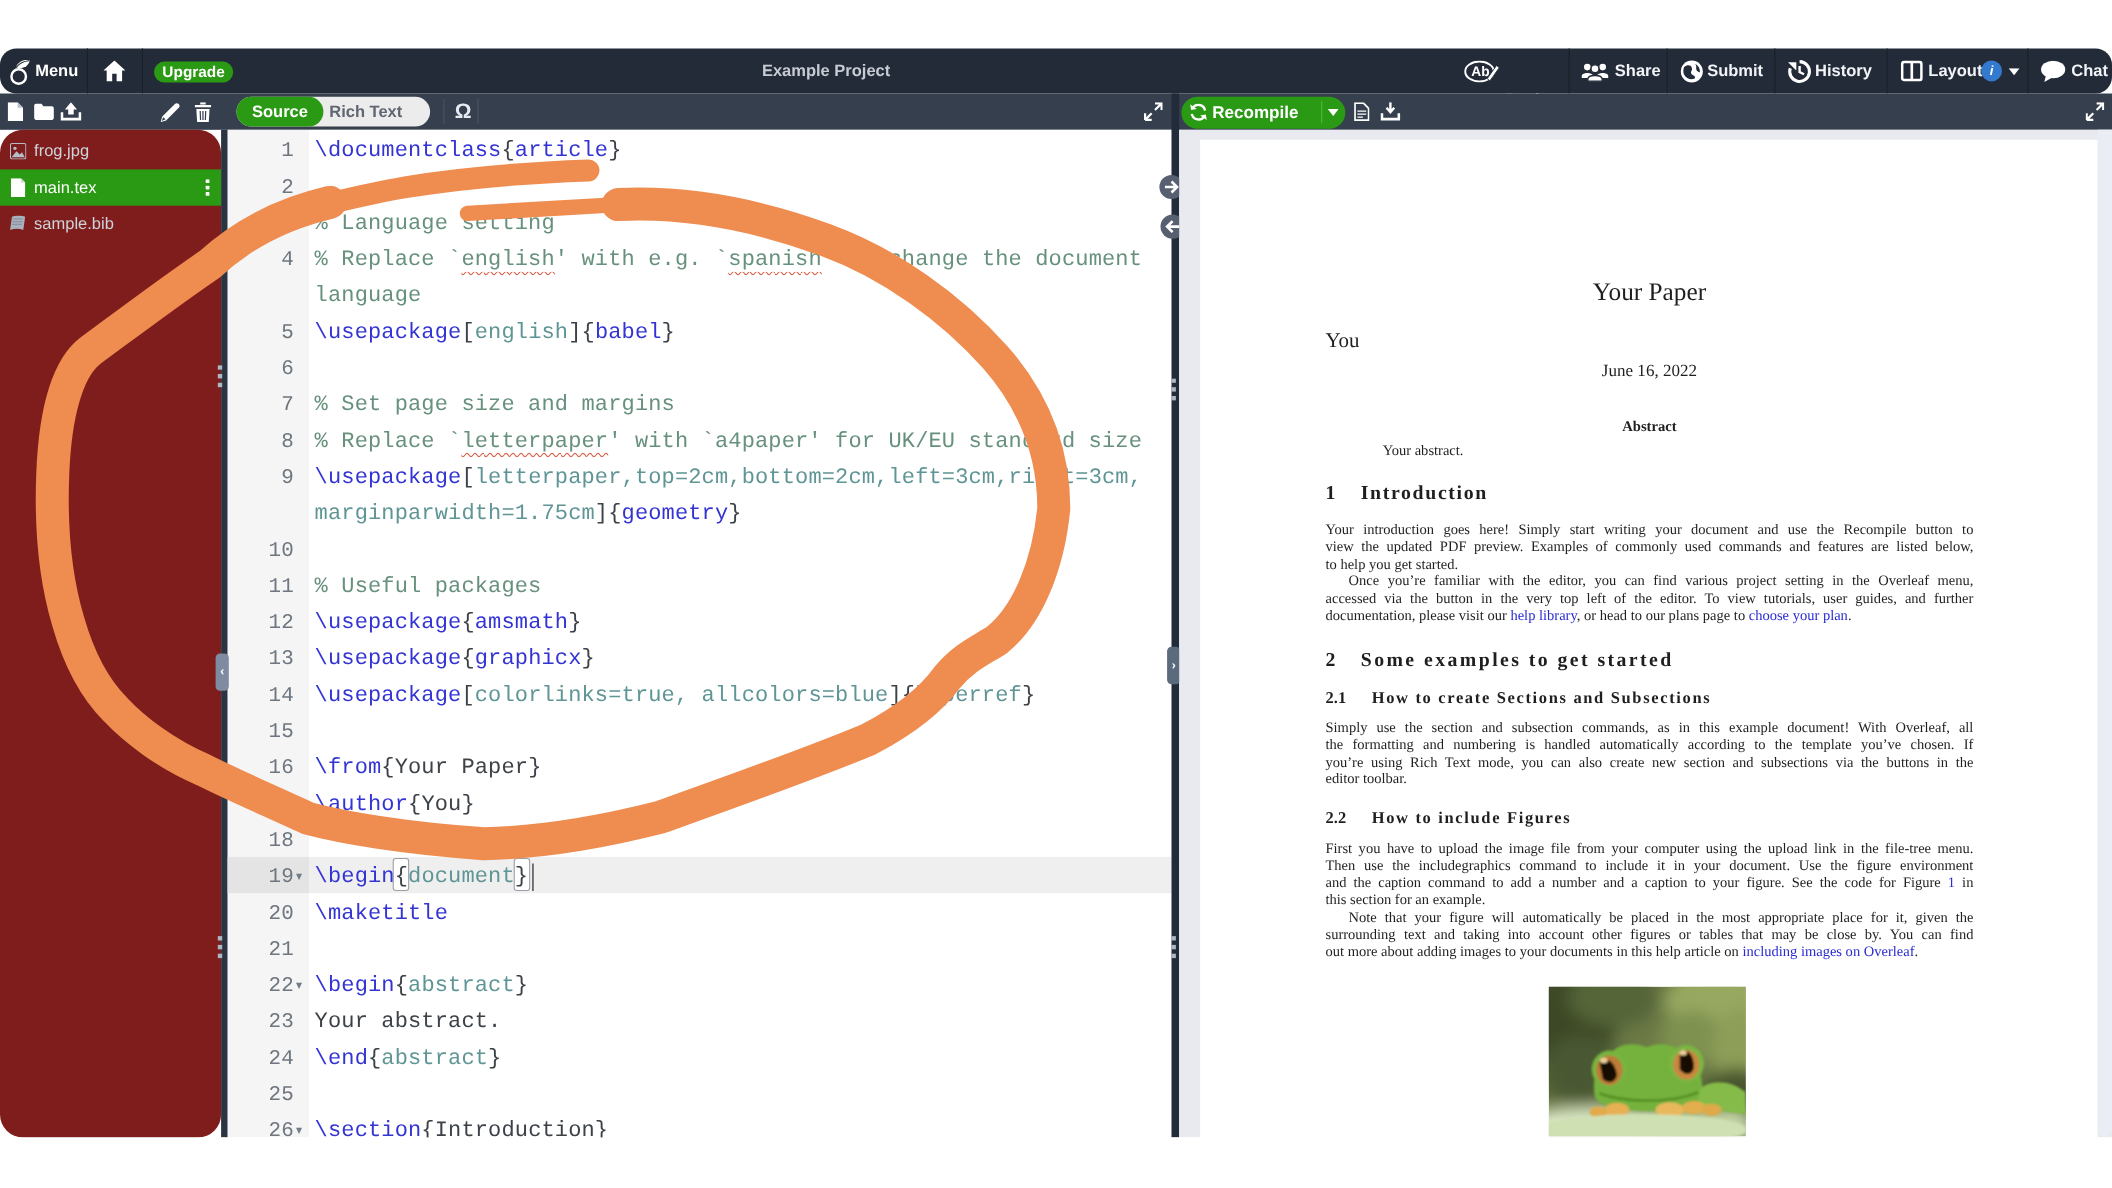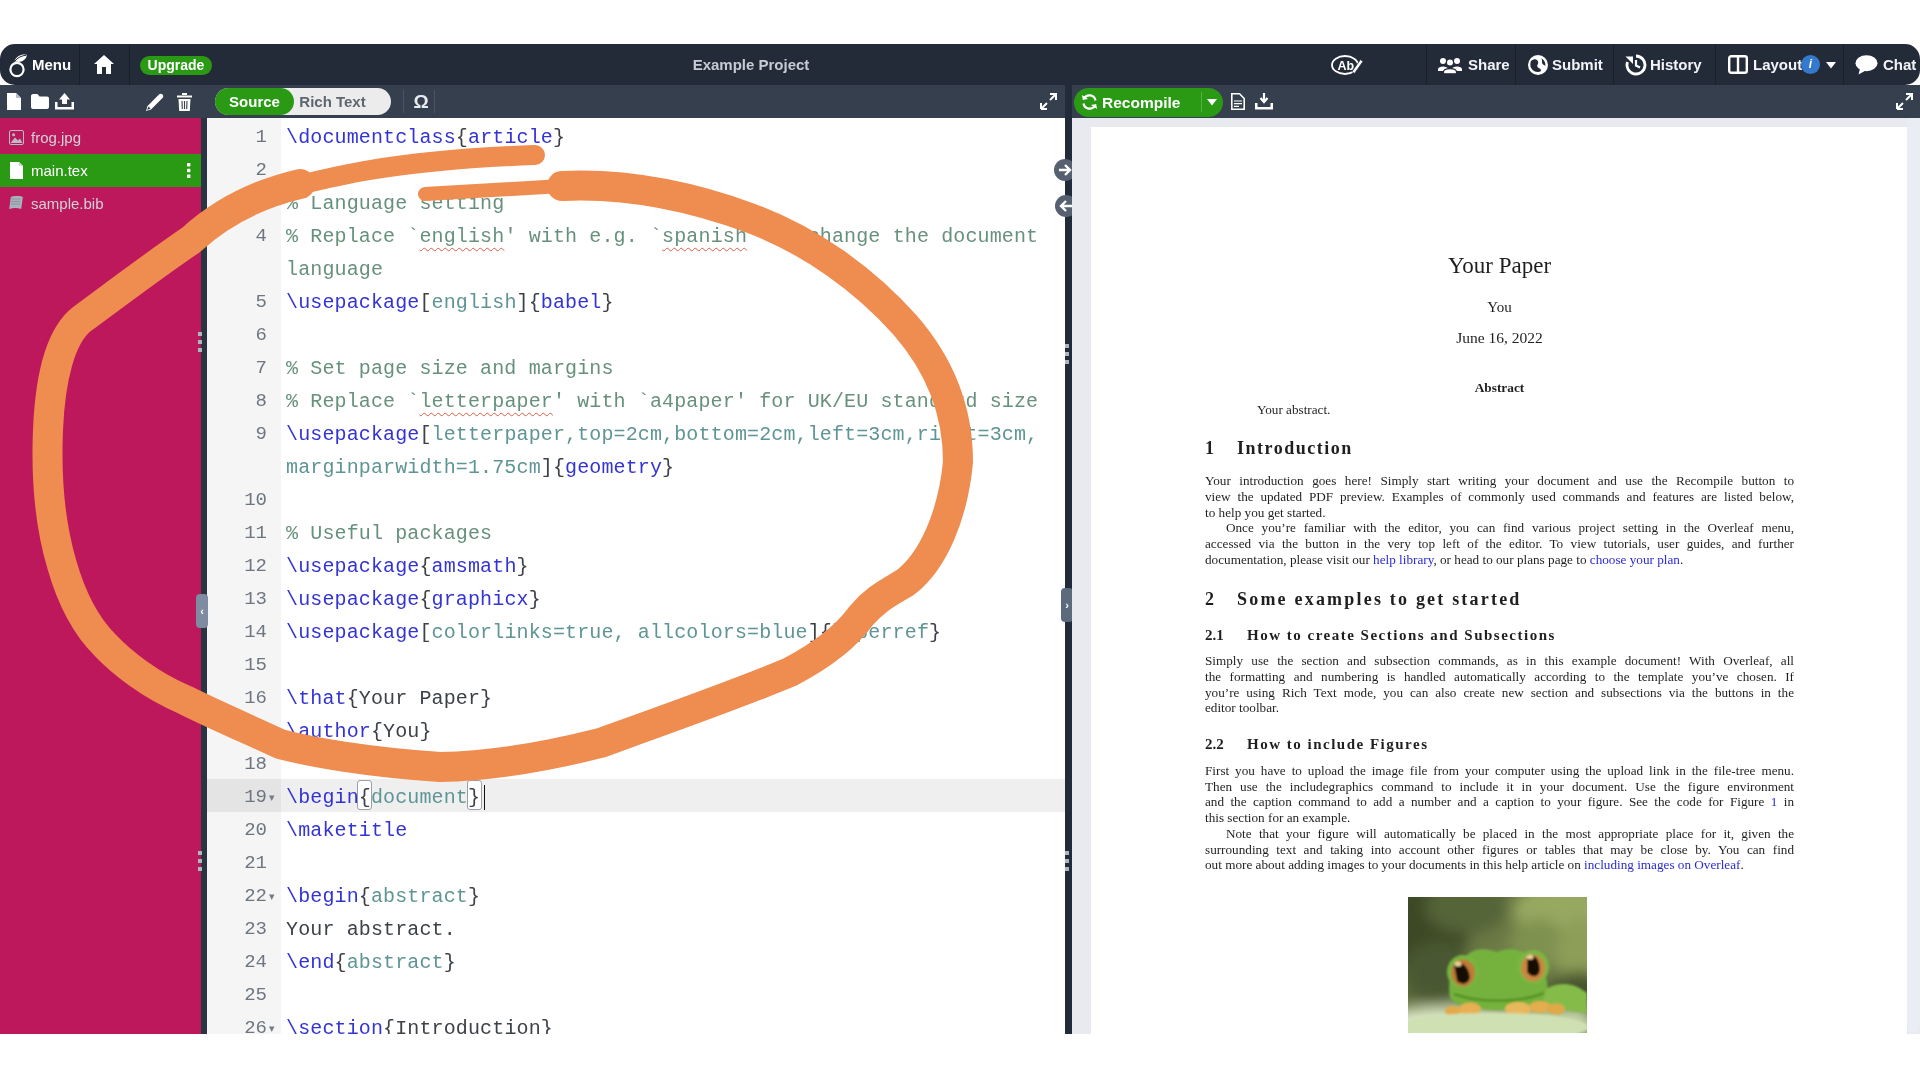--- a/index.html
+++ b/index.html
@@ -8,21 +8,21 @@
   .abs { position:absolute; }
   
   #navbar { left:0; top:44px; width:1920px; height:41px; background:#242b38;border-radius:15px; }
   .navsep { position:absolute; top:0; width:1px; height:41px; background:#1a2029; }
   .navtxt { position:absolute; color:#fff; font-size:15px; font-weight:700; line-height:41px; }
   .navtxt2 { position:absolute; color:#f2f4f8; font-size:15px; font-weight:700; line-height:41px; }
   
   #toolbar { left:0; top:85px; width:1920px; height:33px; background:#353f4d; }
   .tsep { position:absolute; top:5px; width:1px; height:23px; background:#49536200; border-left:1px solid #4a5464; }
   
-  #sidebar { left:0; top:118px; width:201px; height:916px; background:#be185d; }
+  #sidebar { left:0; top:118px; width:201px; height:916px; background:#7f1d1d;border-radius:21px; }
   #sidebarline { left:201px; top:118px; width:6px; height:916px; background:#2b3442; }
   .frow { position:absolute; left:0; width:201px; height:33px; color:#ced3da; font-size:15px; line-height:33px; }
   .frow .fname { position:absolute; left:31px; top:0; }
   
   #gutter { left:207px; top:118px; width:74px; height:916px; background:#f5f5f5; }
   #codearea { left:281px; top:118px; width:783.5px; height:916px; background:#ffffff; }
   .gnum { position:absolute; left:207px; width:60px; text-align:right; height:33px; line-height:33px;
      font-family:"Liberation Mono", monospace; font-size:19px; color:#6e7680; }
   .cline { position:absolute; left:286px; height:33px; line-height:33px; white-space:pre;
      font-family:"Liberation Mono", monospace; font-size:20px; letter-spacing:0.13px; color:#3c4248; }
@@ -263,21 +263,21 @@
   <div class="cline" style="top:253px"><span class="com">language</span></div>
   <div class="cline" style="top:286px"><span class="cmd">\usepackage</span>[<span class="opt">english</span>]{<span class="cmd">babel</span>}</div>
   <div class="cline" style="top:352px"><span class="com">% Set page size and margins</span></div>
   <div class="cline" style="top:385px"><span class="com">% Replace `<span class="misspell">letterpaper</span>' with `a4paper' for UK/EU standard size</span></div>
   <div class="cline" style="top:418px"><span class="cmd">\usepackage</span>[<span class="opt">letterpaper,top=2cm,bottom=2cm,left=3cm,right=3cm,</span></div>
   <div class="cline" style="top:451px"><span class="opt">marginparwidth=1.75cm</span>]{<span class="cmd">geometry</span>}</div>
   <div class="cline" style="top:517px"><span class="com">% Useful packages</span></div>
   <div class="cline" style="top:550px"><span class="cmd">\usepackage</span>{<span class="cmd">amsmath</span>}</div>
   <div class="cline" style="top:583px"><span class="cmd">\usepackage</span>{<span class="cmd">graphicx</span>}</div>
   <div class="cline" style="top:616px"><span class="cmd">\usepackage</span>[<span class="opt">colorlinks=true, allcolors=blue</span>]{<span class="opt">hyperref</span>}</div>
-  <div class="cline" style="top:682px"><span class="cmd">\that</span>{Your Paper}</div>
+  <div class="cline" style="top:682px"><span class="cmd">\from</span>{Your Paper}</div>
   <div class="cline" style="top:715px"><span class="cmd">\author</span>{You}</div>
   <div class="cline" style="top:781px"><span class="cmd">\begin</span>{<span class="opt">document</span>}</div>
   <div class="cline" style="top:814px"><span class="cmd">\maketitle</span></div>
   <div class="cline" style="top:880px"><span class="cmd">\begin</span>{<span class="opt">abstract</span>}</div>
   <div class="cline" style="top:913px">Your abstract.</div>
   <div class="cline" style="top:946px"><span class="cmd">\end</span>{<span class="opt">abstract</span>}</div>
   <div class="cline" style="top:1012px"><span class="cmd">\section</span>{Introduction}</div>
 </div>
 <div class="abs" id="cursor"></div>
 
@@ -316,21 +316,21 @@
   <svg width="22" height="22" viewBox="0 0 22 22">
       <path d="M17 11 L7 11 M11 6 L6 11 L11 16" stroke="#fff" stroke-width="2.4" fill="none"></path>
     </svg>
 </div>
 
 <div class="abs" id="pdfbg"></div>
 <div class="abs" id="pdfpage"></div>
 <div class="abs" id="pdfscroll"></div>
 <div id="pdfcontent">
   <div class="abs serif" style="left:1205px;top:253px;width:589px;text-align:center;font-size:23px;">Your Paper</div>
-  <div class="abs serif" style="left:1205px;top:299px;width:589px;text-align:center;font-size:15px;">You</div>
+  <div class="abs serif" style="left:1205px;top:299px;width:589px;text-align:left;font-size:19px;">You</div>
   <div class="abs serif" style="left:1205px;top:329px;width:589px;text-align:center;font-size:15.5px;">June 16, 2022</div>
   <div class="abs serif" style="left:1205px;top:380px;width:589px;text-align:center;font-size:13.3px;font-weight:700;">Abstract</div>
   <div class="abs serif" style="left:1257px;top:402px;font-size:13.2px;">Your abstract.</div>
 
   <div class="abs serif" style="left:1205px;top:438px;font-size:18px;font-weight:700;letter-spacing:1.5px;">
     <span style="display:inline-block;width:32px;letter-spacing:0;">1</span>Introduction</div>
   <div class="jl" style="top:473.2px;">Your introduction goes here! Simply start writing your document and use the Recompile button to</div>
   <div class="jl" style="top:488.9px;">view the updated PDF preview. Examples of commonly used commands and features are listed below,</div>
   <div class="jll" style="top:504.6px;">to help you get started.</div>
   <div class="jl" style="top:520.3px;"><span style="display:inline-block;width:21px;"></span>Once you’re familiar with the editor, you can find various project setting in the Overleaf menu,</div>

